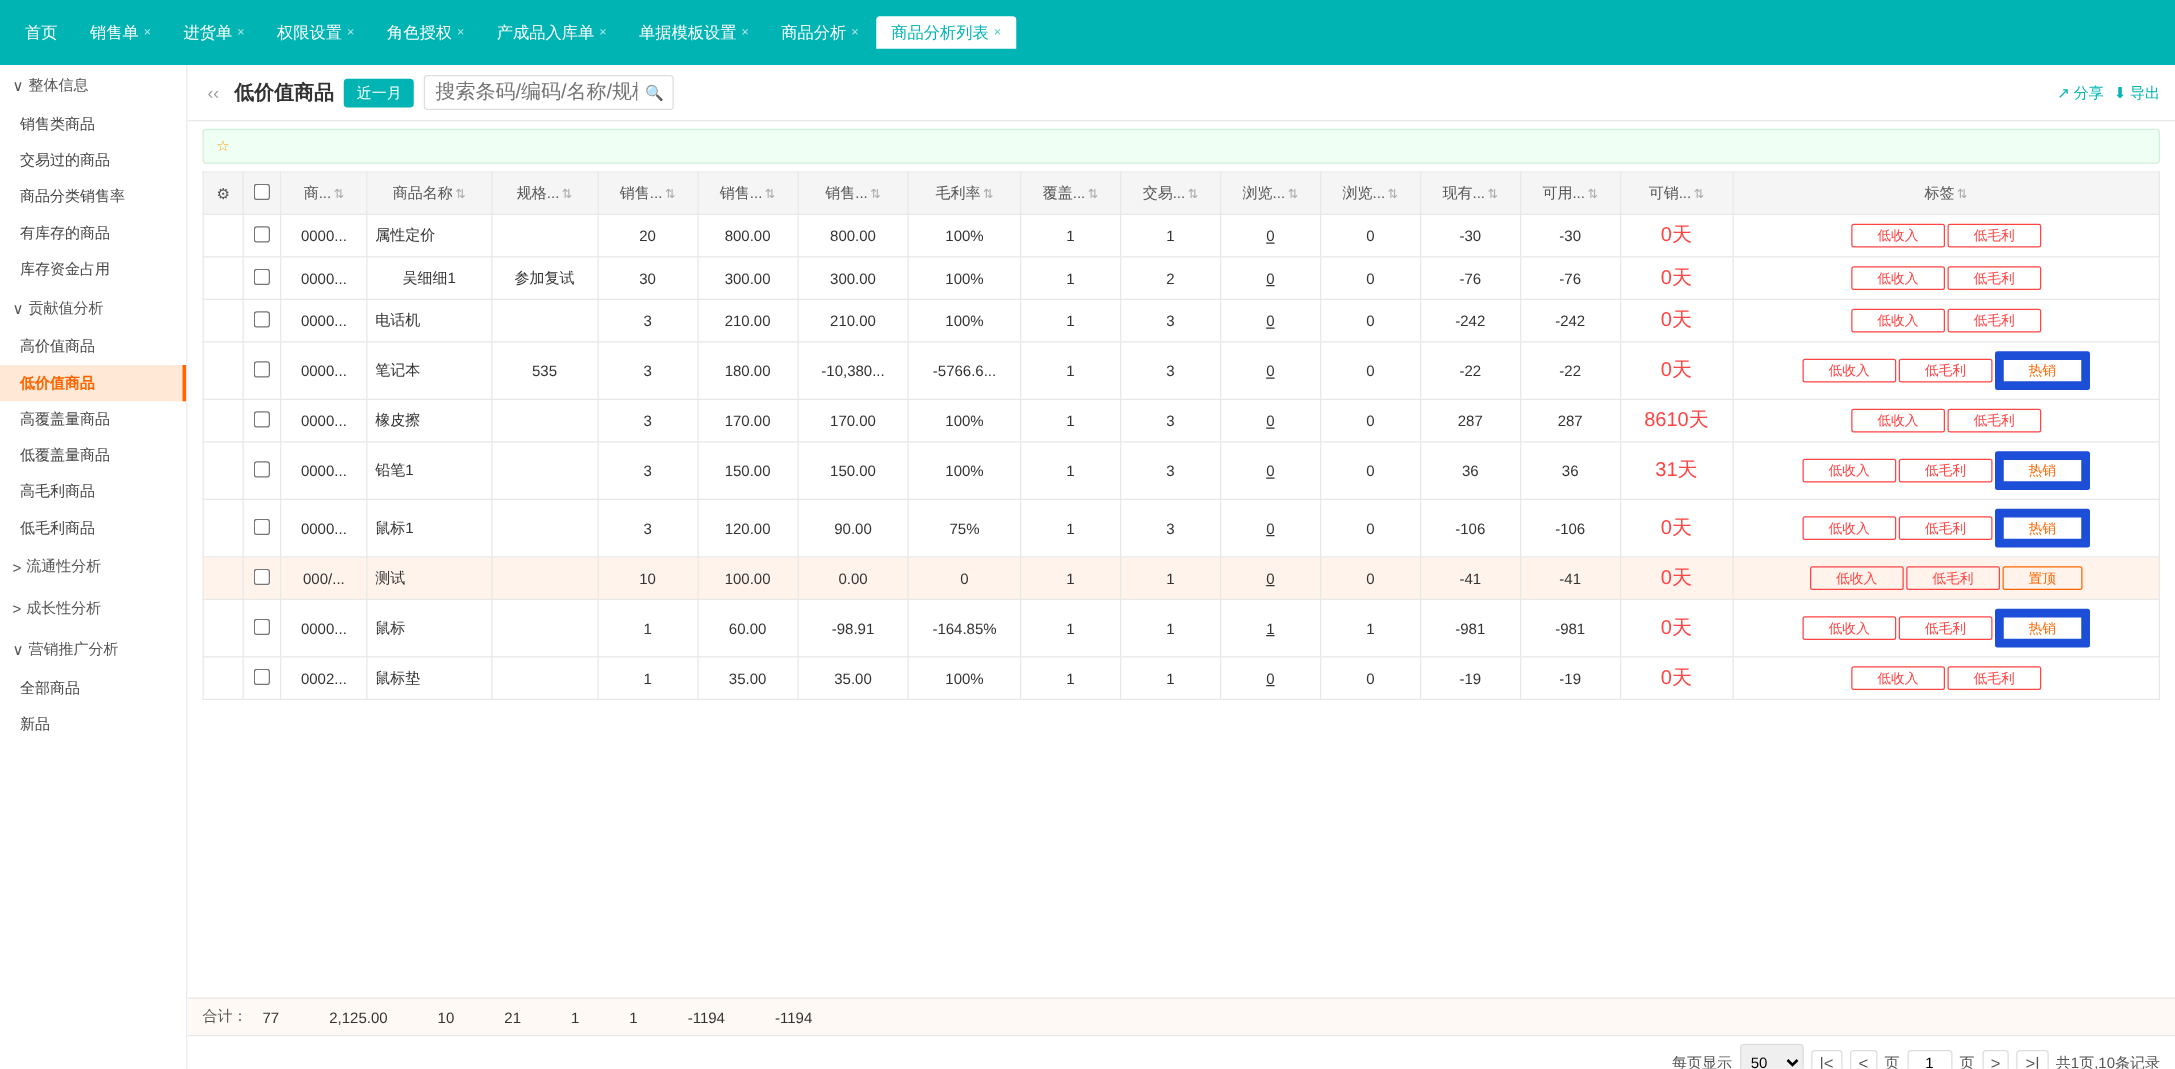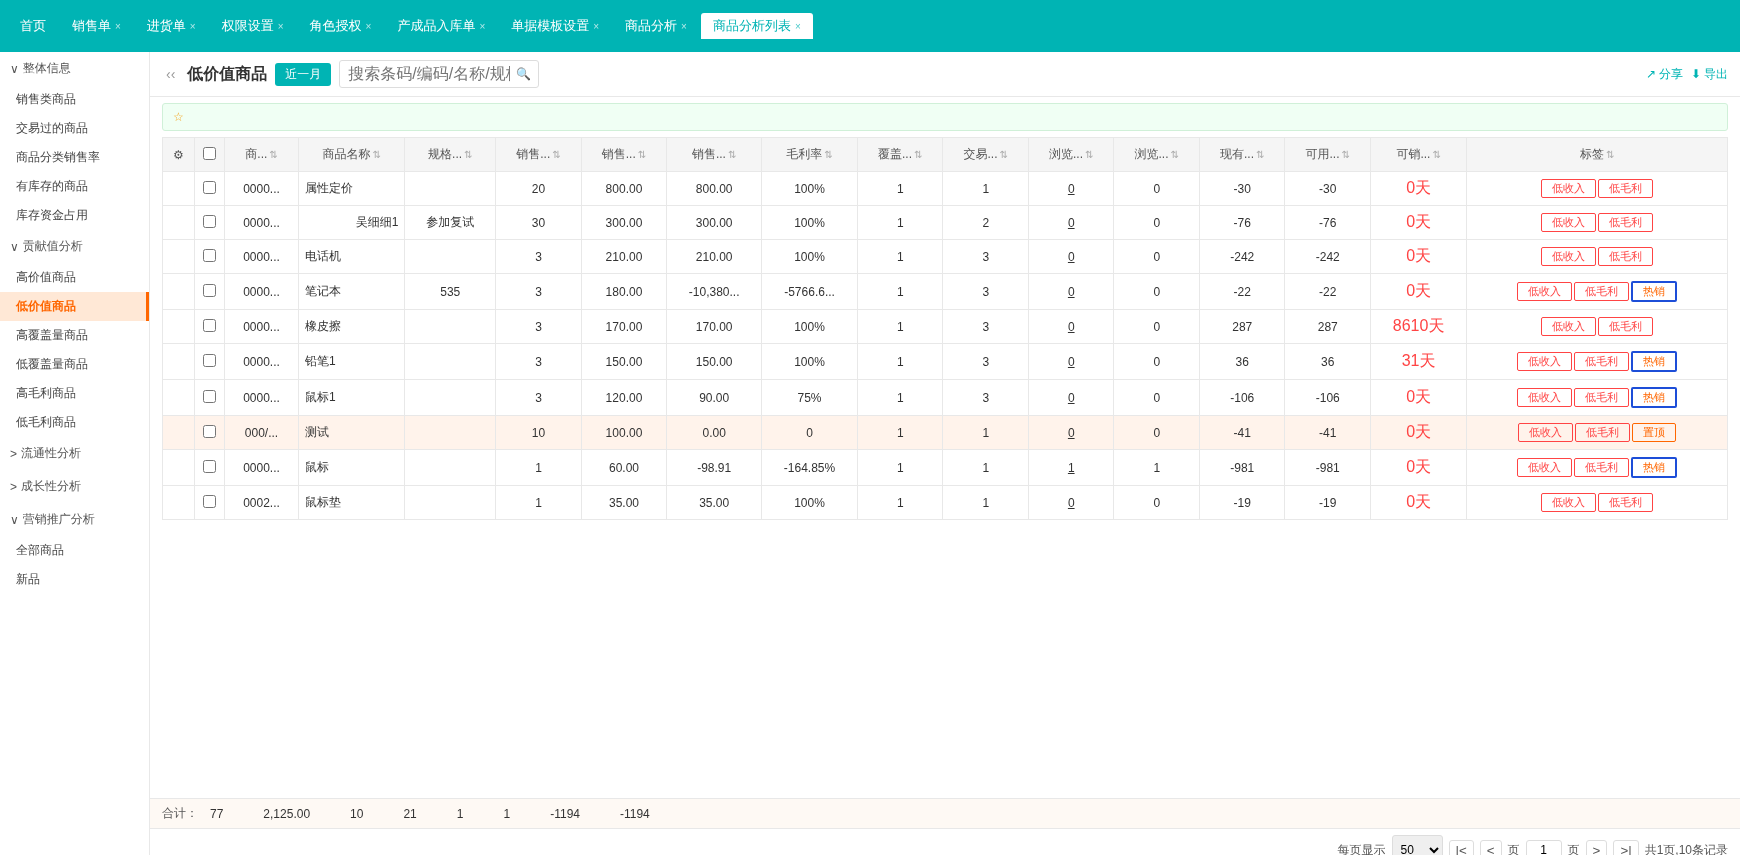--- a/index.html
+++ b/index.html
@@ -175,27 +175,27 @@
       padding: 6px 6px;
       text-align: center;
       border: 1px solid #e8e8e8;
       color: #333;
       white-space: nowrap;
     }
     tr.highlighted { background: #fff3eb; }
     .tag-badge {
       display: inline-block;
       border-radius: 2px;
-      padding: 1px 10px;
+      padding: 1px 20px;
       font-size: 11px;
       margin: 1px;
     }
     .tag-low-income { color: #ff4444; border: 1px solid #ff4444; }
     .tag-low-profit { color: #ff4444; border: 1px solid #ff4444; }
-    .tag-hot { color: #ff6600; border: 2px solid #1d4ed8; }
+    .tag-hot { color: #ff6600; border: 7px solid #1d4ed8; }
     .tag-fire { color: #ff6600; border: 1px solid #ff6600; }
     .day-badge { color: #ff4444; font-size: 16px; }
     .underline-link { text-decoration: underline; cursor: pointer; }
 
     
     .table-footer {
       border-top: 1px solid #e8e8e8;
       background: #fef9f4;
       padding: 6px 12px;
       display: flex;
@@ -368,21 +368,21 @@
       <td>0</td>
       <td>-30</td>
       <td>-30</td>
       <td><span class="day-badge">0天</span></td>
       <td><span class="tag-badge tag-low-income">低收入</span><span class="tag-badge tag-low-profit">低毛利</span></td>
     </tr>
             <tr>
       <td></td>
       <td><input type="checkbox" style=""></td>
       <td>0000...</td>
-      <td style="text-align:right">吴细细1</td>
+      <td style="text-align:center">吴细细1</td>
       <td>参加复试</td>
       <td>30</td>
       <td>300.00</td>
       <td>300.00</td>
       <td>100%</td>
       <td>1</td>
       <td>2</td>
       <td><span class="underline-link">0</span></td>
       <td>0</td>
       <td>-76</td>

